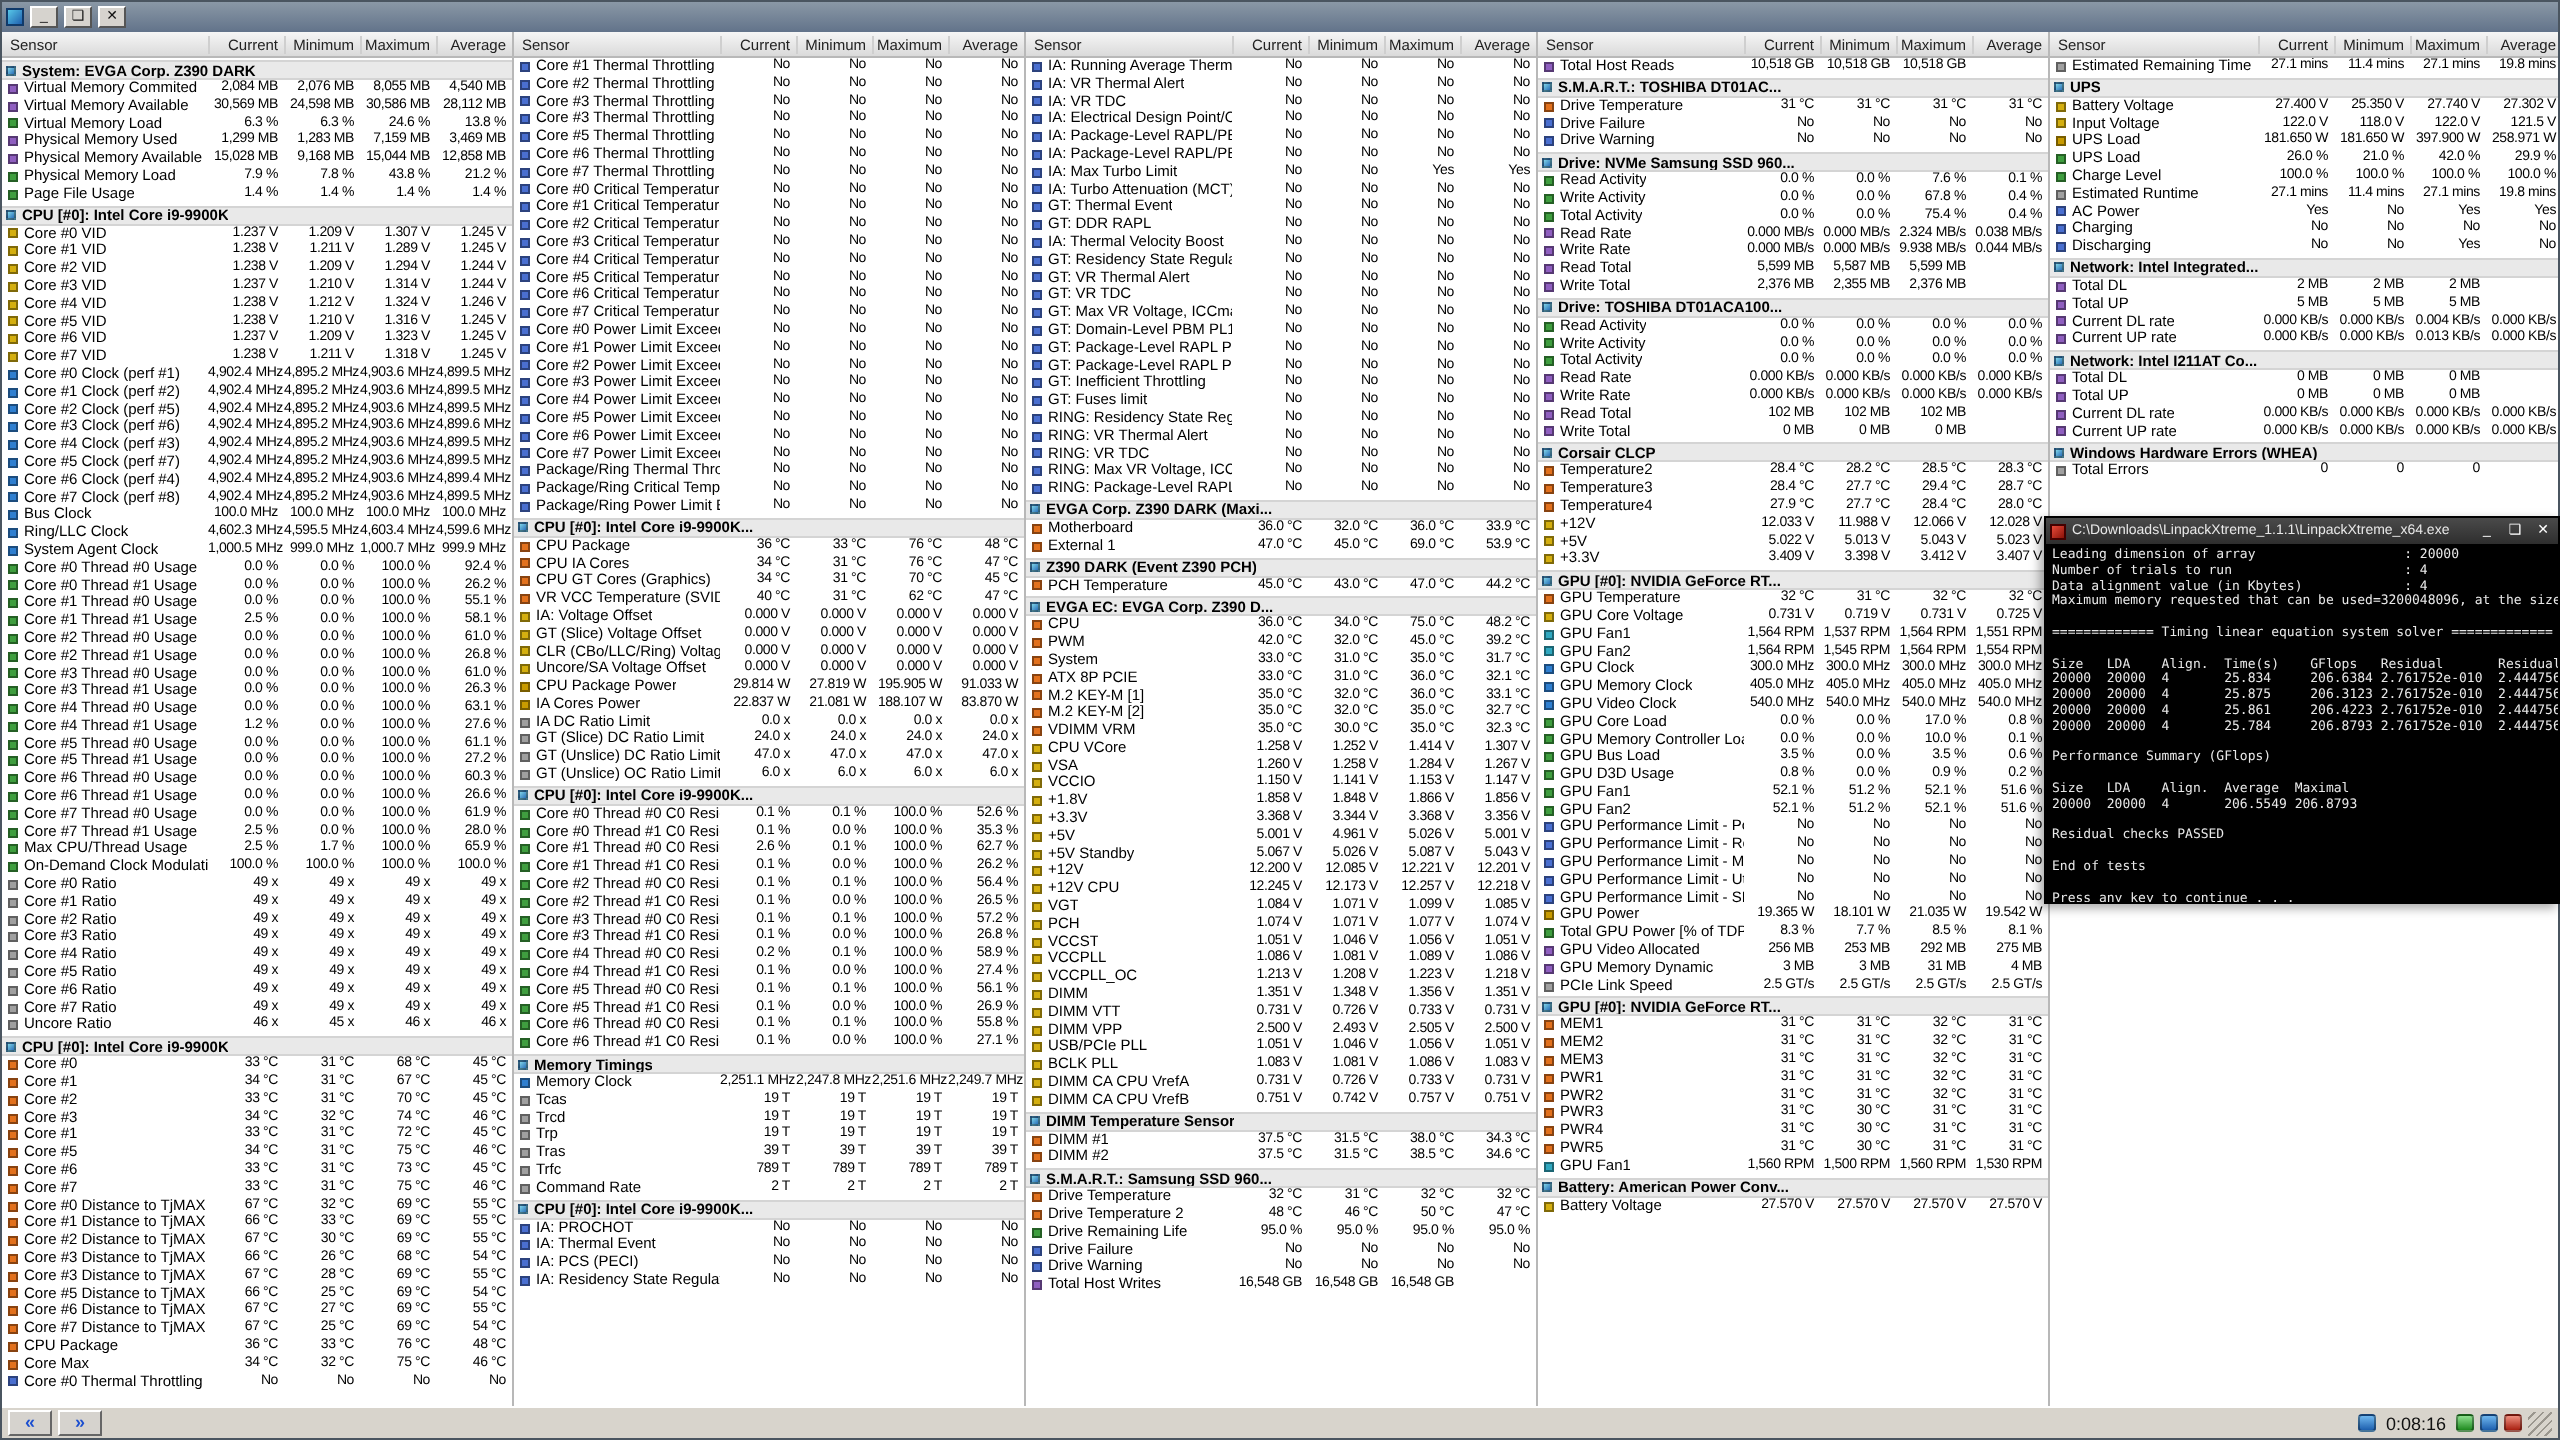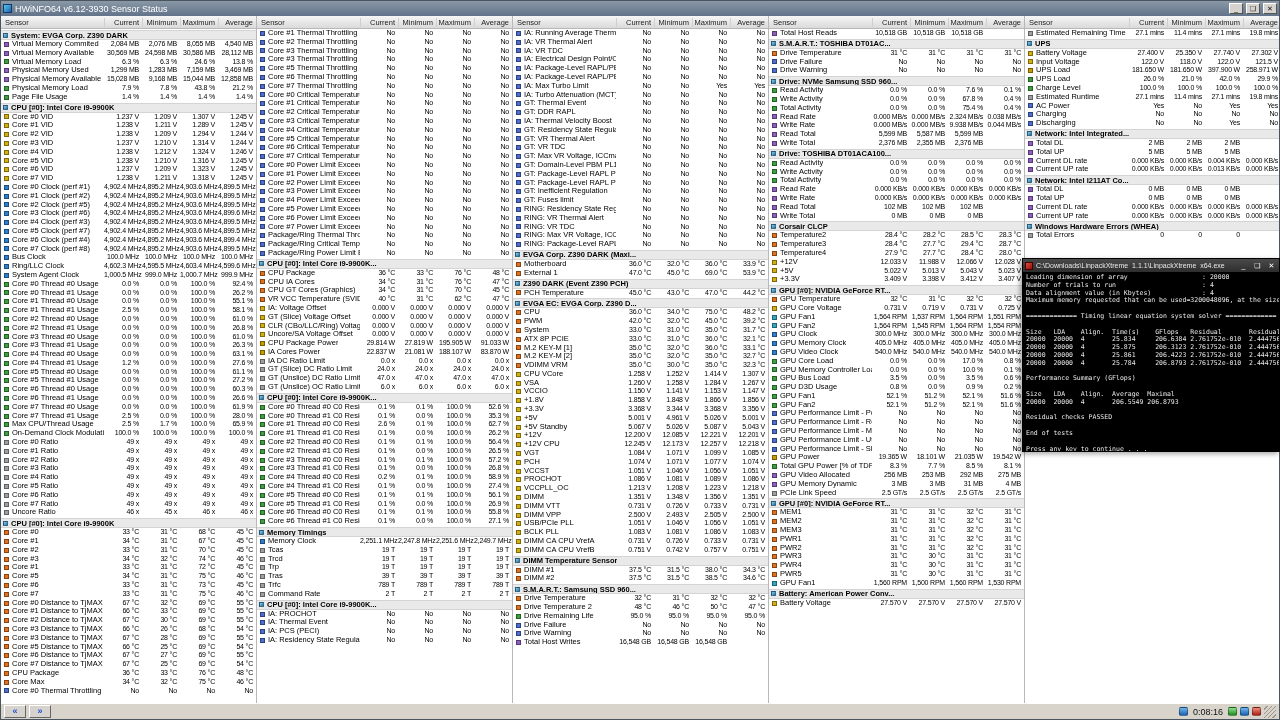--- a/index.html
+++ b/index.html
@@ -42,21 +42,20 @@
   .time{font-size:9px;color:#111;padding:0 2px}
   .spacer{flex:1}
   .grip{width:12px;height:12px;flex:none;background:repeating-linear-gradient(135deg,transparent 0 2px,#9a968e 2px 3px)}
 </style>
 </head>
 <body>
 
 <div class="window">
   <div class="titlebar">
     <span class="app-icon"></span>
-    <span class="title">HWiNFO64 v6.12-3930 Sensor Status</span>
     <span class="wbtn">_</span>
     <span class="wbtn">❏</span>
     <span class="wbtn">✕</span>
   </div>
 
   <div class="content" id="columns">
       <div class="col">
         <div class="colhead">
           <div class="h-label">Sensor</div>
           <div class="h-val">Current</div>
@@ -1661,21 +1660,21 @@
               <div class="lbl-t">GT: Package-Level RAPL PL2</div>
             </div>
             <div class="v">No</div>
             <div class="v">No</div>
             <div class="v">No</div>
             <div class="v">No</div>
           </div>
           <div class="r">
             <div class="lbl">
               <div class="dot" style="background: rgb(74, 111, 208);"></div>
-              <div class="lbl-t">GT: Inefficient Regulation</div>
+              <div class="lbl-t">GT: Inefficient Throttling</div>
             </div>
             <div class="v">No</div>
             <div class="v">No</div>
             <div class="v">No</div>
             <div class="v">No</div>
           </div>
           <div class="r">
             <div class="lbl">
               <div class="dot" style="background: rgb(74, 111, 208);"></div>
               <div class="lbl-t">GT: Fuses limit</div>
@@ -1963,21 +1962,21 @@
               <div class="lbl-t">VCCST</div>
             </div>
             <div class="v">1.051 V</div>
             <div class="v">1.046 V</div>
             <div class="v">1.056 V</div>
             <div class="v">1.051 V</div>
           </div>
           <div class="r">
             <div class="lbl">
               <div class="dot" style="background: rgb(212, 175, 16);"></div>
-              <div class="lbl-t">PROCHOT</div>
+              <div class="lbl-t">VCCPLL</div>
             </div>
             <div class="v">1.086 V</div>
             <div class="v">1.081 V</div>
             <div class="v">1.089 V</div>
             <div class="v">1.086 V</div>
           </div>
           <div class="r">
             <div class="lbl">
               <div class="dot" style="background: rgb(212, 175, 16);"></div>
               <div class="lbl-t">VCCPLL_OC</div>

